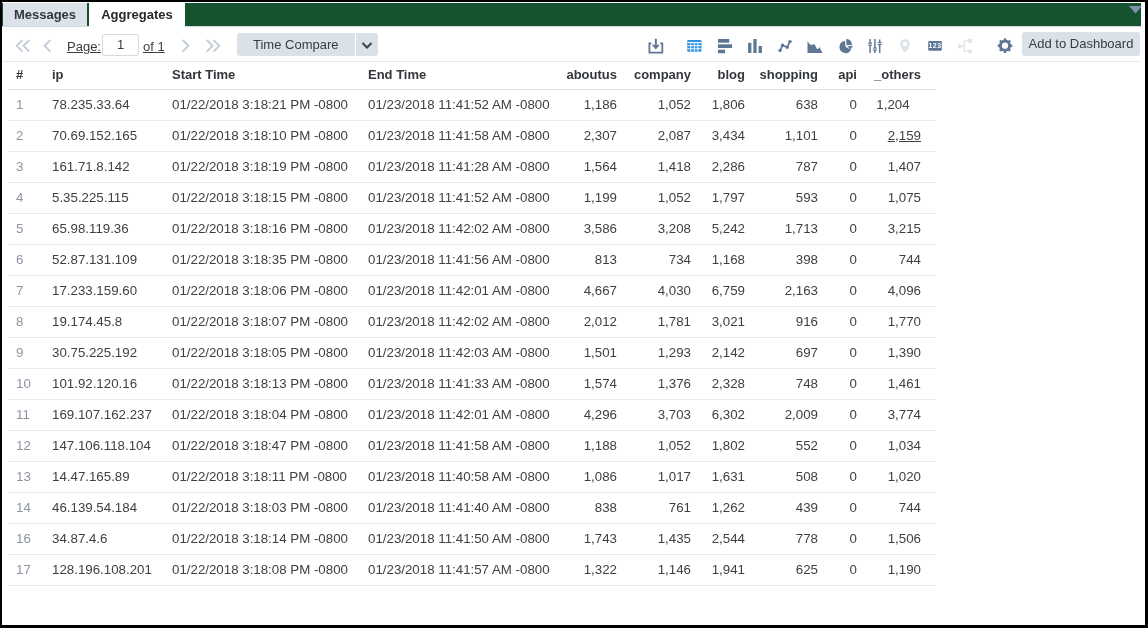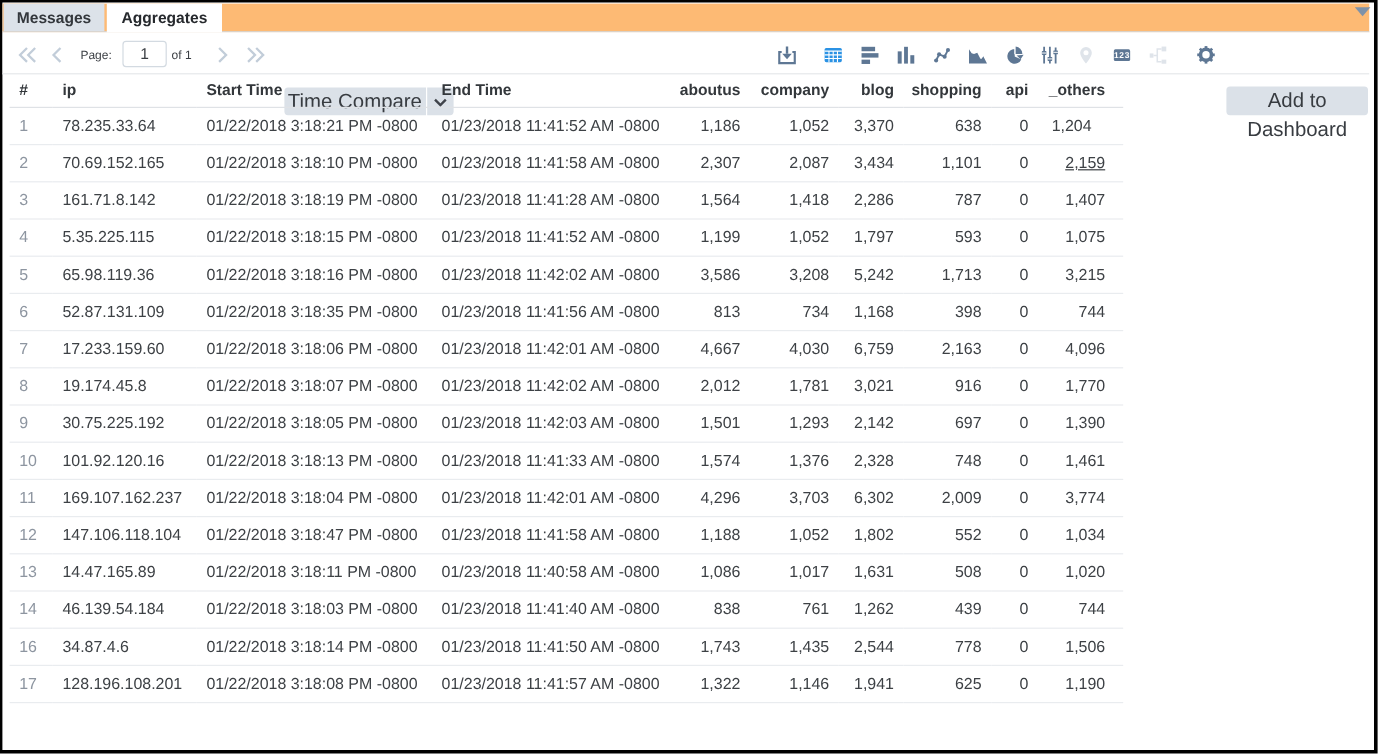--- a/index.html
+++ b/index.html
@@ -6,35 +6,35 @@
 html,body { width:1148px; height:628px; }
 body { font-family:"Liberation Sans", sans-serif; background:#fff; }
 #frame {
   position:relative; width:1148px; height:628px;
   border-left:2px solid #000; border-top:2px solid #000;
   border-right:3px solid #000; border-bottom:3px solid #000;
   background:#fff; overflow:hidden;
 }
 
 #strip { position:absolute; left:0; top:1px; width:1139px; height:24px;
-  background:#fdba74; border-bottom:1px solid #d2d7dc; }
+  background:#14532d; border-bottom:1px solid #d2d7dc; }
 .tab { position:absolute; top:0; height:23px; line-height:23px; text-align:center;
   font-size:13px; font-weight:bold; color:#33373c; }
 #tab-msg { left:1px; width:84px; background:#dce2e9; }
 #tab-agg { left:87px; width:96px; background:#fff; height:24px; color:#26292d; }
 #tri { position:absolute; left:1126px; top:2px; }
 
 #toolbar { position:absolute; left:0; top:25px; width:1139px; height:35px;
   background:#fff; border-bottom:1px solid #e5e8ea; }
-.tbtext { position:absolute; font-size:10px; color:#3a3e43; top:12px; line-height:16px; }
+.tbtext { position:absolute; font-size:13px; color:#3a3e43; top:12px; line-height:16px;text-decoration:underline; }
 #pginput { position:absolute; left:100px; top:7px; width:37px; height:22px;
   border:1px solid #d3dae1; border-radius:3px; background:#fff;
   text-align:center; line-height:20px; font-size:13px; color:#3a3e43; }
 .btn { position:absolute; top:6px; height:23px; background:#dbe1e8;
-  font-size:17px; color:#383c41; text-align:center; line-height:23px;margin-top:40px; }
+  font-size:13px; color:#383c41; text-align:center; line-height:23px; }
 #btn-tc { left:235px; width:117.5px; border-radius:3px 0 0 3px; }
 #btn-tc-dd { left:354px; width:21.5px; border-radius:0 3px 3px 0; }
 #btn-add { left:1020px; width:118px; border-radius:3px; top:5px; height:24px; line-height:24px; }
 .icon { position:absolute; top:7px; width:24px; height:24px; }
 
 table { position:absolute; left:6px; top:60px; width:928px;
   border-collapse:collapse; table-layout:fixed; font-size:13.3px; color:#3d4145; }
 th { height:27px; border-bottom:1px solid #dfe2e6; font-weight:bold;
   font-size:13px; color:#33373b; white-space:nowrap; padding-bottom:2px; }
 td { height:31px; border-bottom:1px solid #e9ecef; white-space:nowrap; overflow:hidden; }
@@ -216,21 +216,21 @@
           <th class="r">api</th>
           <th class="r" style="padding-right:15px;">_others</th>
     </tr>
     <tr>
           <td class="l num">1</td>
           <td class="l">78.235.33.64</td>
           <td class="l">01/22/2018 3:18:21 PM -0800</td>
           <td class="l">01/23/2018 11:41:52 AM -0800</td>
           <td class="r">1,186</td>
           <td class="r">1,052</td>
-          <td class="r">3,370</td>
+          <td class="r">1,806</td>
           <td class="r">638</td>
           <td class="r">0</td>
           <td class="r" style="padding-right:15px;text-align:center;">1,204</td>
         </tr>
     <tr>
           <td class="l num">2</td>
           <td class="l">70.69.152.165</td>
           <td class="l">01/22/2018 3:18:10 PM -0800</td>
           <td class="l">01/23/2018 11:41:58 AM -0800</td>
           <td class="r">2,307</td>

